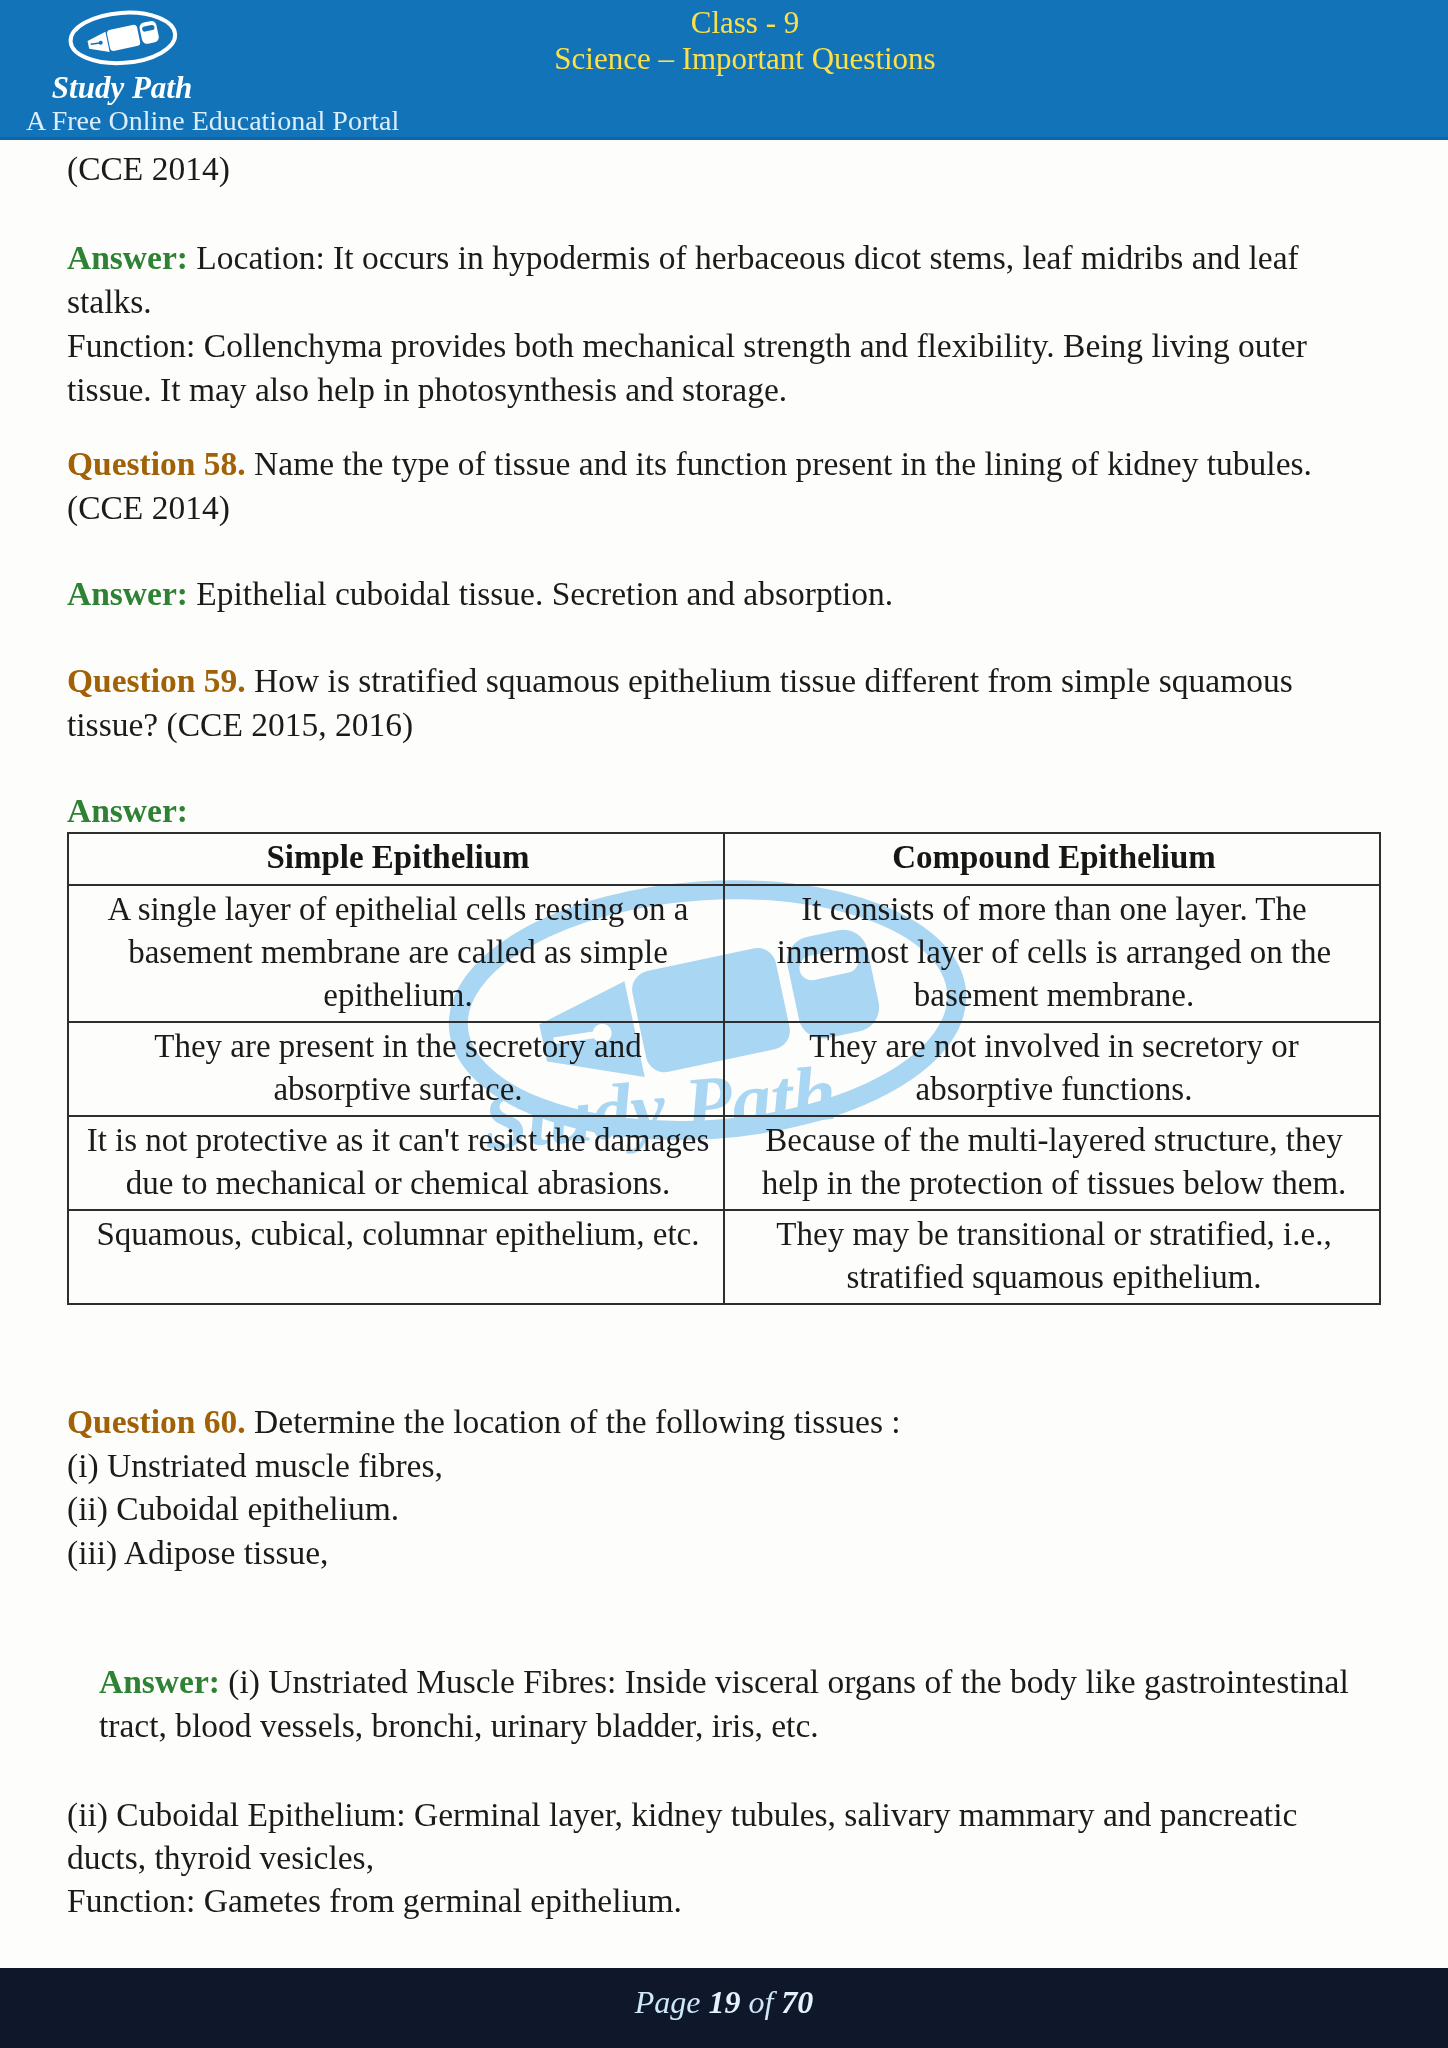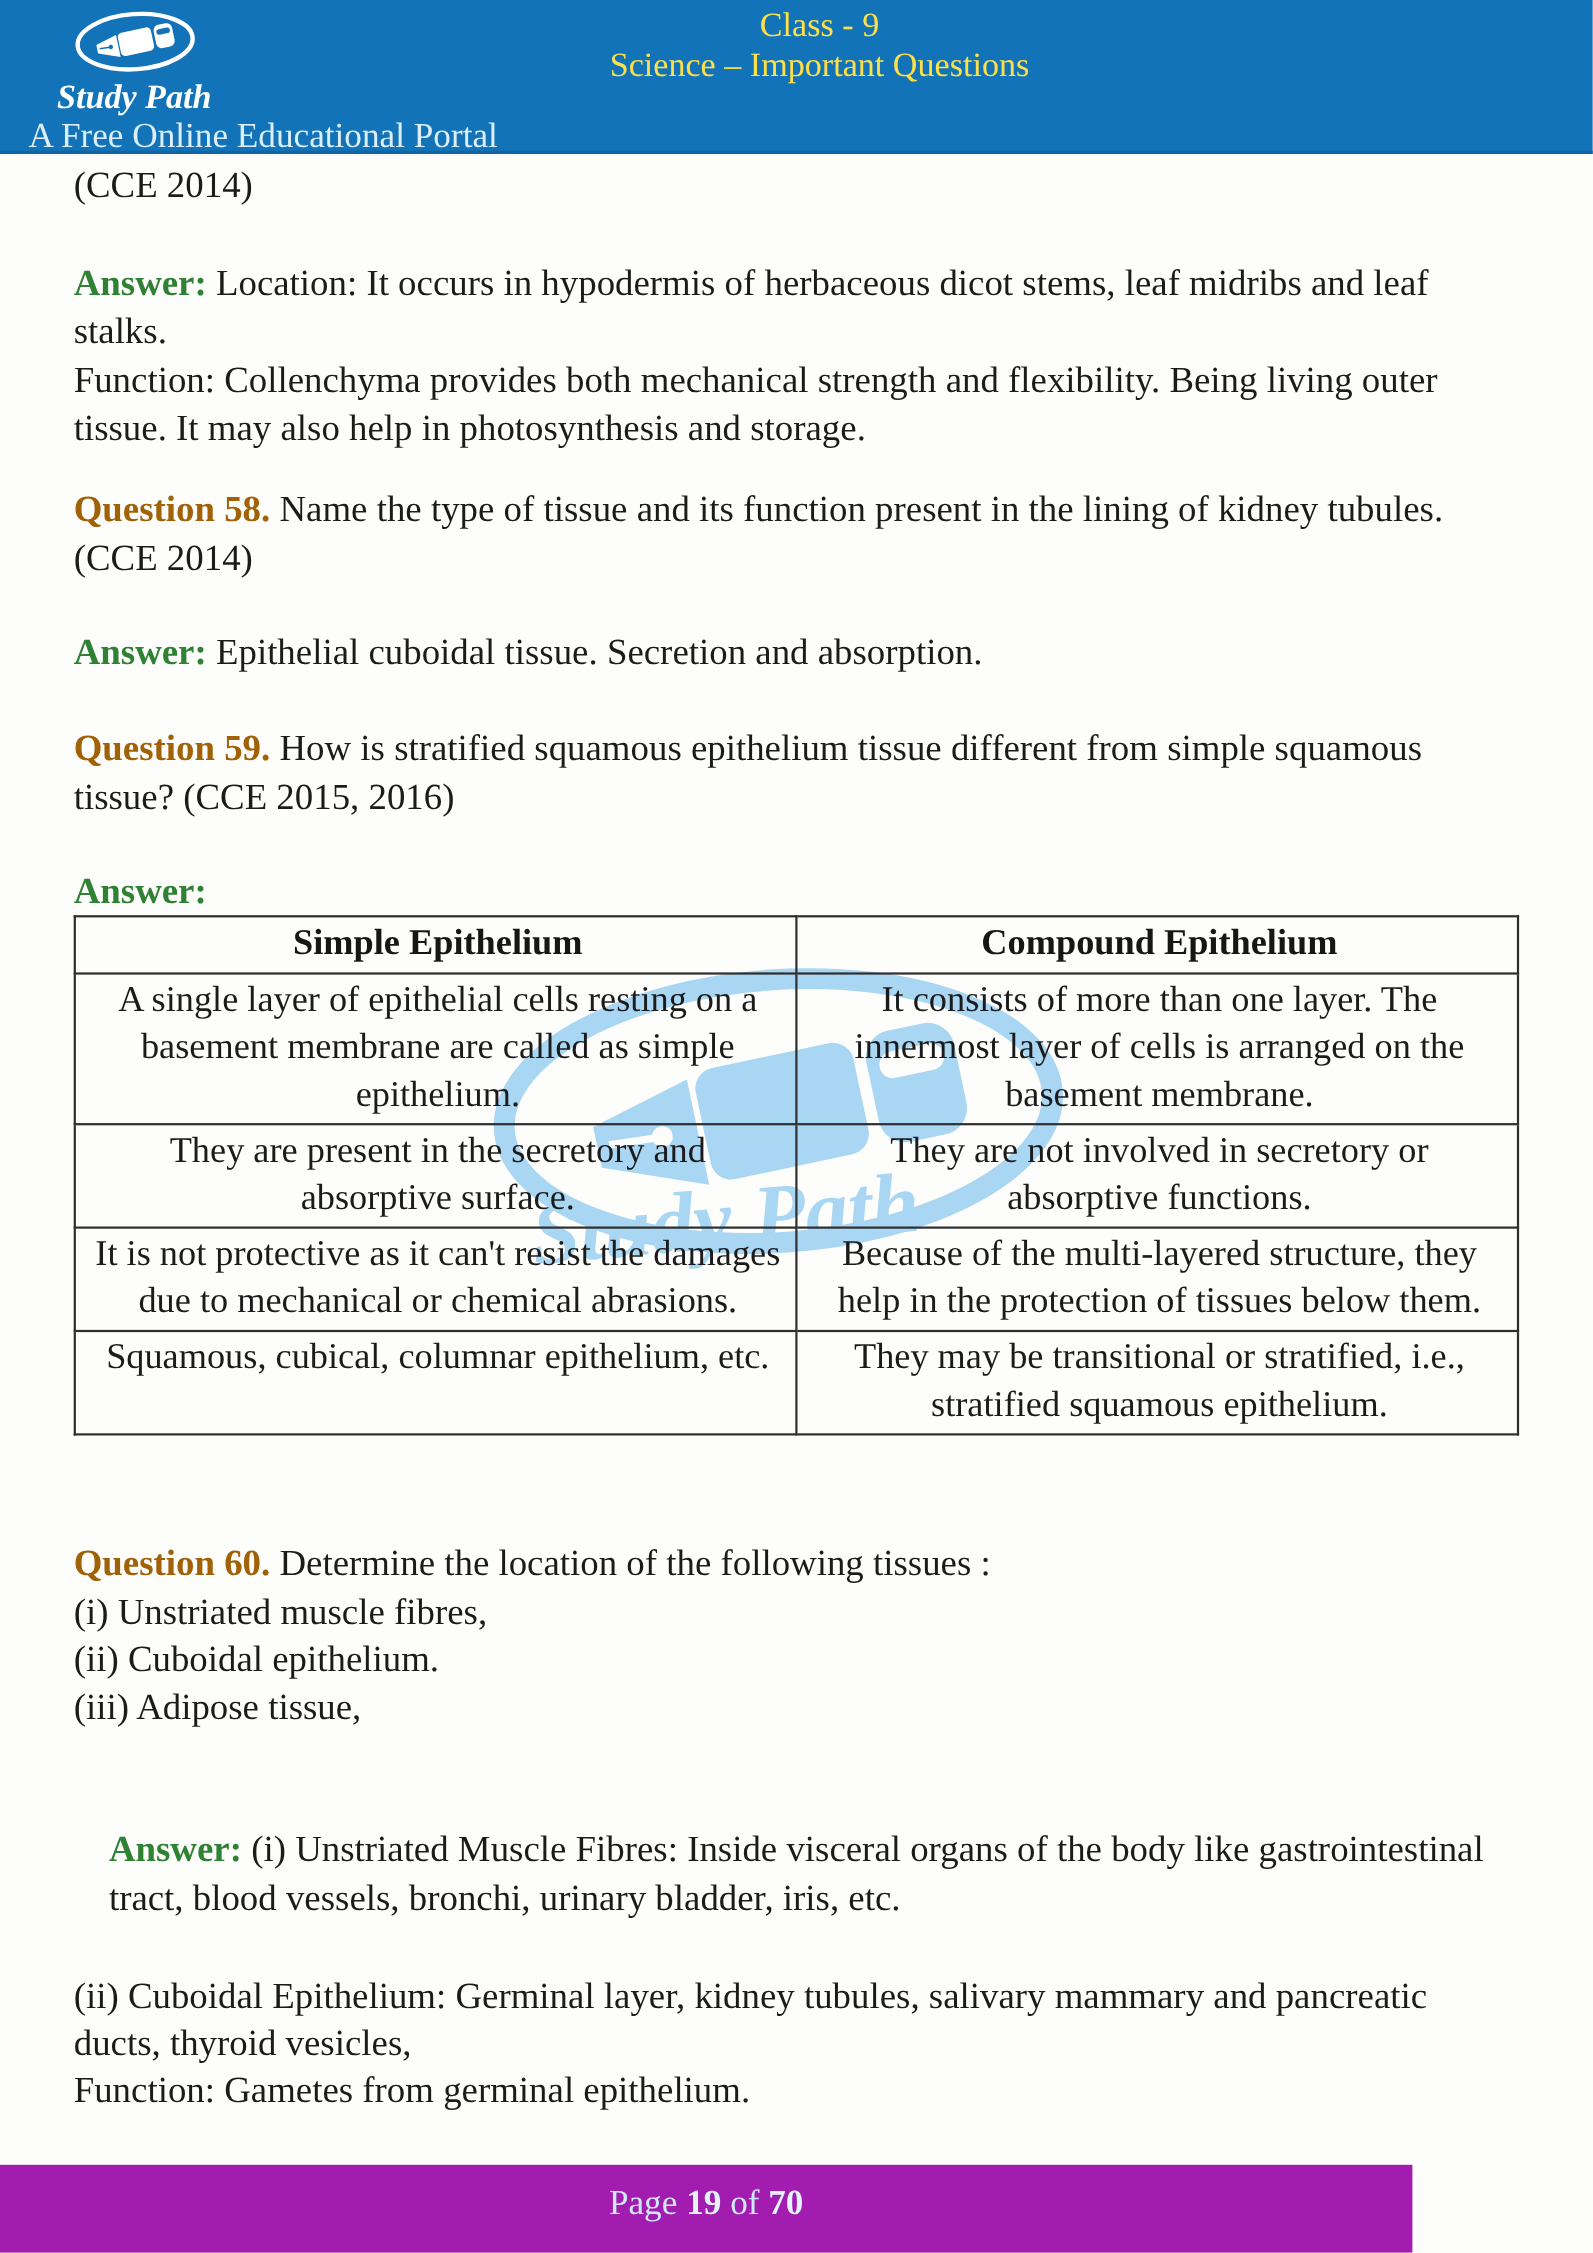--- a/index.html
+++ b/index.html
@@ -18,21 +18,21 @@
     z-index:3;
   }
   .logo{position:absolute;left:10px;top:2px;width:420px;height:138px;color:#ffffff;}
   .pen-svg{display:block;}
   .logo .pen-svg{position:absolute;left:38px;top:4px;width:152px;height:74px;--pen-bg:#1273b9;}
   .logo-script{
     position:absolute;left:22px;top:68px;width:180px;text-align:center;
     font-style:italic;font-weight:700;font-size:31px;color:#ffffff;white-space:nowrap;
   }
   .logo-subtitle{
-    position:absolute;left:16px;top:103px;font-size:32px;color:#ddeefb;white-space:nowrap;
+    position:absolute;left:16px;top:103px;font-size:28px;color:#ddeefb;white-space:nowrap;
   }
   .header-titles{
     position:absolute;left:120px;top:5px;width:1250px;text-align:center;
     color:#fde047;font-size:31px;line-height:36px;font-weight:400;
   }
   .header-titles .t-line{white-space:nowrap;}
   
   .watermark{
     position:absolute;left:428px;top:858px;width:580px;height:400px;
     color:#a9d6f2;z-index:1;
@@ -64,22 +64,22 @@
     border-collapse:collapse;table-layout:fixed;
     font-size:33px;line-height:43px;color:#1b1b1b;
   }
   .cmp-table th,.cmp-table td{
     border:2px solid #2e2e2e;vertical-align:top;text-align:center;
     padding:2px 10px 4px 14px;background:transparent;
   }
   .cmp-table th{font-weight:700;height:44px;color:#161616;}
   
   .footer{
-    position:absolute;left:0;top:1968px;width:1284px;height:80px;
-    background:#a21caf;z-index:3;
+    position:absolute;left:0;top:1968px;width:1448px;height:80px;
+    background:#0f172a;z-index:3;font-style:italic;
   }
   .footer-text{
     text-align:center;font-size:32px;color:#cfe9fa;margin-top:16px;
   }
   .footer-text b{color:#e4f3fd;}
 </style>
 </head>
 <body>
 
 <div class="page">

